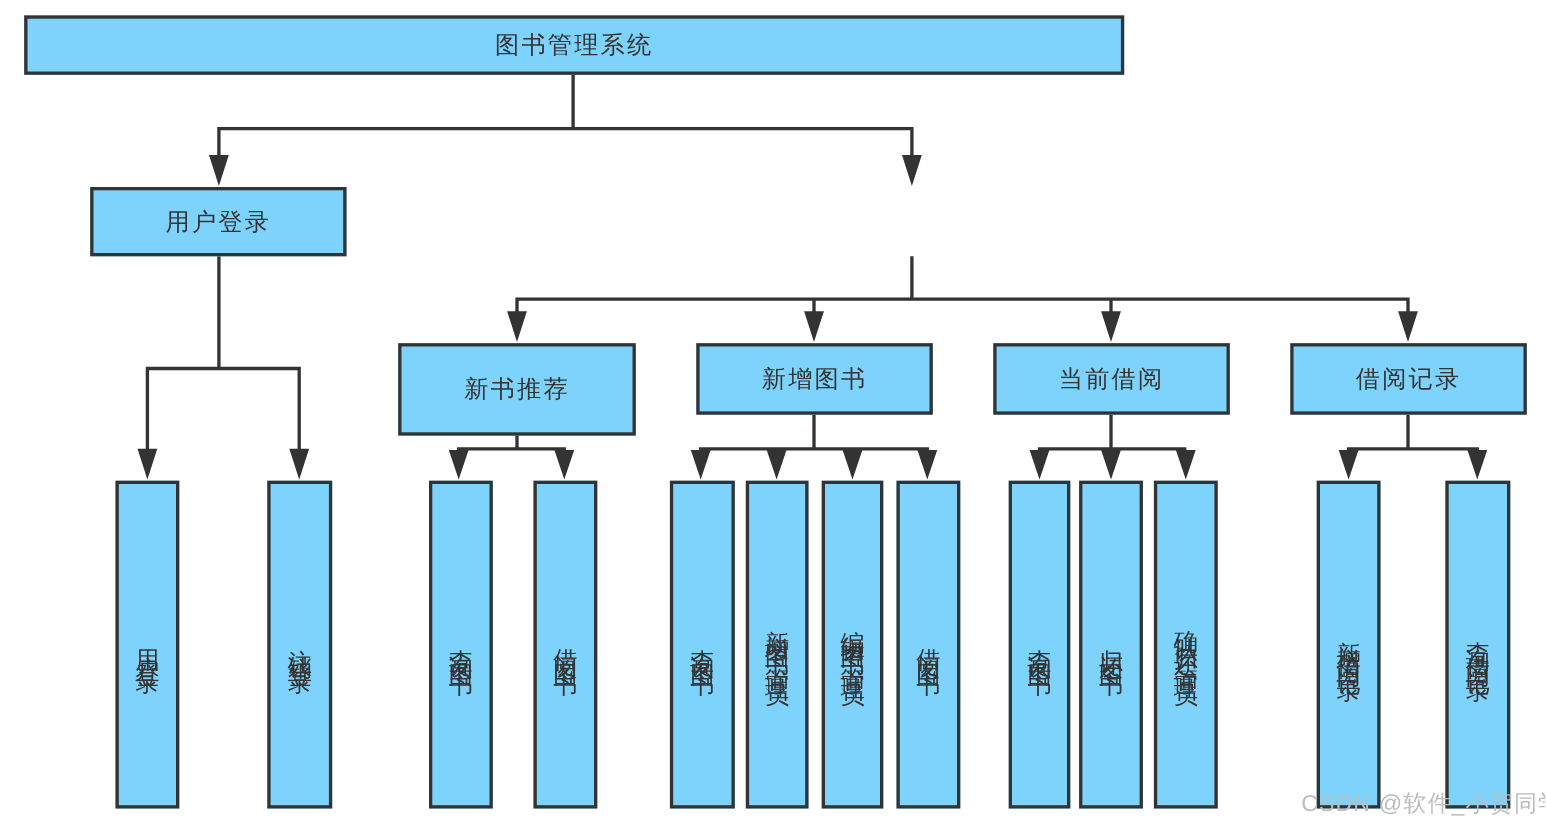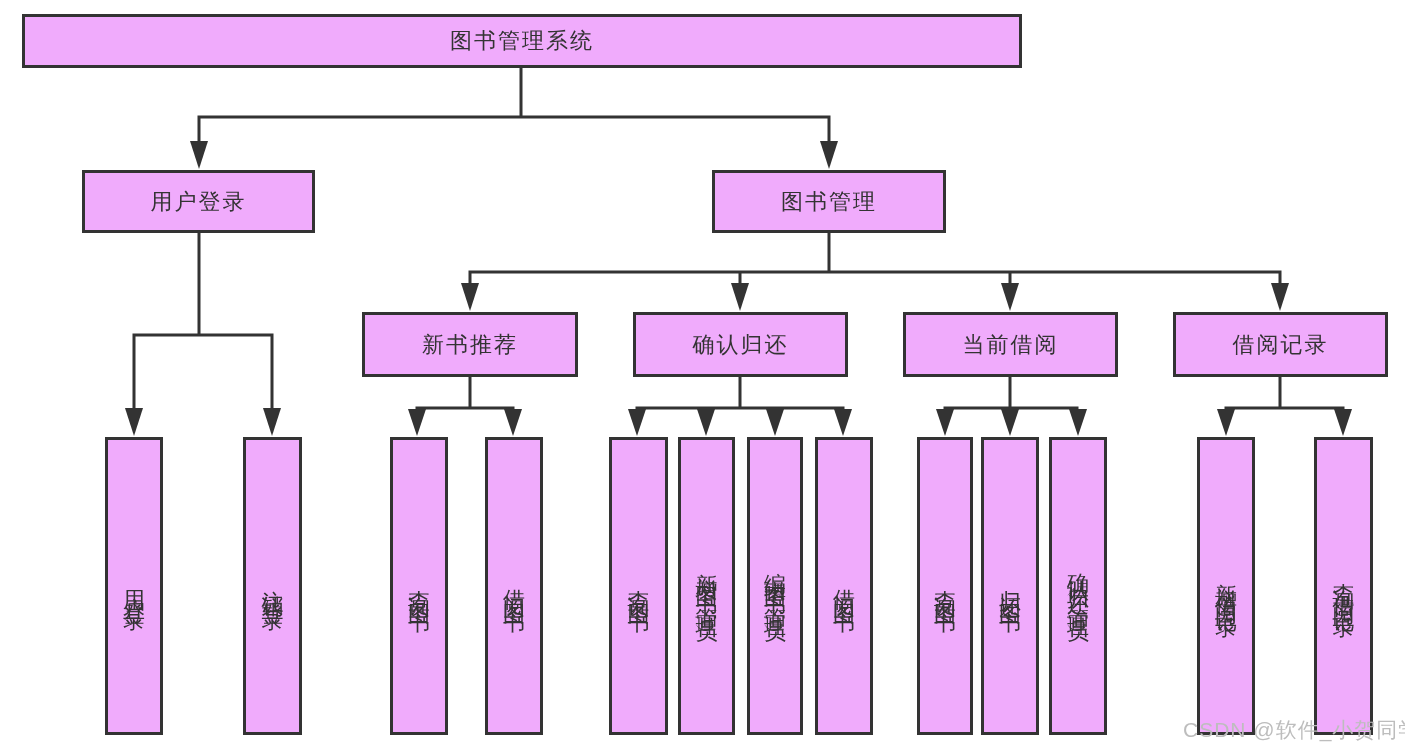--- a/index.html
+++ b/index.html
@@ -4,21 +4,21 @@
 <style>
   html,body { margin:0; padding:0; background:#ffffff; }
   .canvas {
     position:relative; width:1405px; height:747px; background:#ffffff;
     font-family:"Liberation Sans","DejaVu Sans",sans-serif; color:#333333;
     overflow:hidden;
   }
   svg.connectors { position:absolute; left:0; top:0; z-index:1; }
   .box {
     position:absolute; box-sizing:border-box; border:3px solid #333333;
-    background:#f0abfc; display:flex; align-items:center; justify-content:center;
+    background:#7dd3fc; display:flex; align-items:center; justify-content:center;
     z-index:2;
   }
   .h-label { font-size:22px; letter-spacing:2px; white-space:nowrap; }
   .leaf .v-label {
     writing-mode:vertical-rl; text-orientation:mixed;
     font-size:22px; letter-spacing:7px; line-height:1; white-space:nowrap;
   }
   .watermark {
     position:absolute; z-index:6; pointer-events:none;
     font-size:21px; color:#bdbdbd; letter-spacing:1px; white-space:nowrap;
@@ -79,29 +79,26 @@
     </g>
   </svg>
 
   <div class="box" style="left:22px;top:14px;width:1000px;height:54px">
     <span class="h-label">图书管理系统</span>
   </div>
 
   <div class="box" style="left:82px;top:170px;width:233px;height:63px">
     <span class="h-label">用户登录</span>
   </div>
-  <div class="box" style="left:712px;top:170px;width:234px;height:63px">
-    <span class="h-label">图书管理</span>
-  </div>
 
-  <div class="box" style="left:362px;top:312px;width:216px;height:65px">
+  <div class="box" style="left:362px;top:312px;width:216px;height:84px">
     <span class="h-label">新书推荐</span>
   </div>
   <div class="box" style="left:633px;top:312px;width:215px;height:65px">
-    <span class="h-label">确认归还</span>
+    <span class="h-label">新增图书</span>
   </div>
   <div class="box" style="left:1173px;top:312px;width:215px;height:65px">
     <span class="h-label">借阅记录</span>
   </div>
   <div class="box" style="left:903px;top:312px;width:215px;height:65px">
     <span class="h-label">当前借阅</span>
   </div>
 
   <div class="box leaf" style="left:105px;top:437px;width:58px;height:298px">
     <span class="v-label">用户登录</span>

